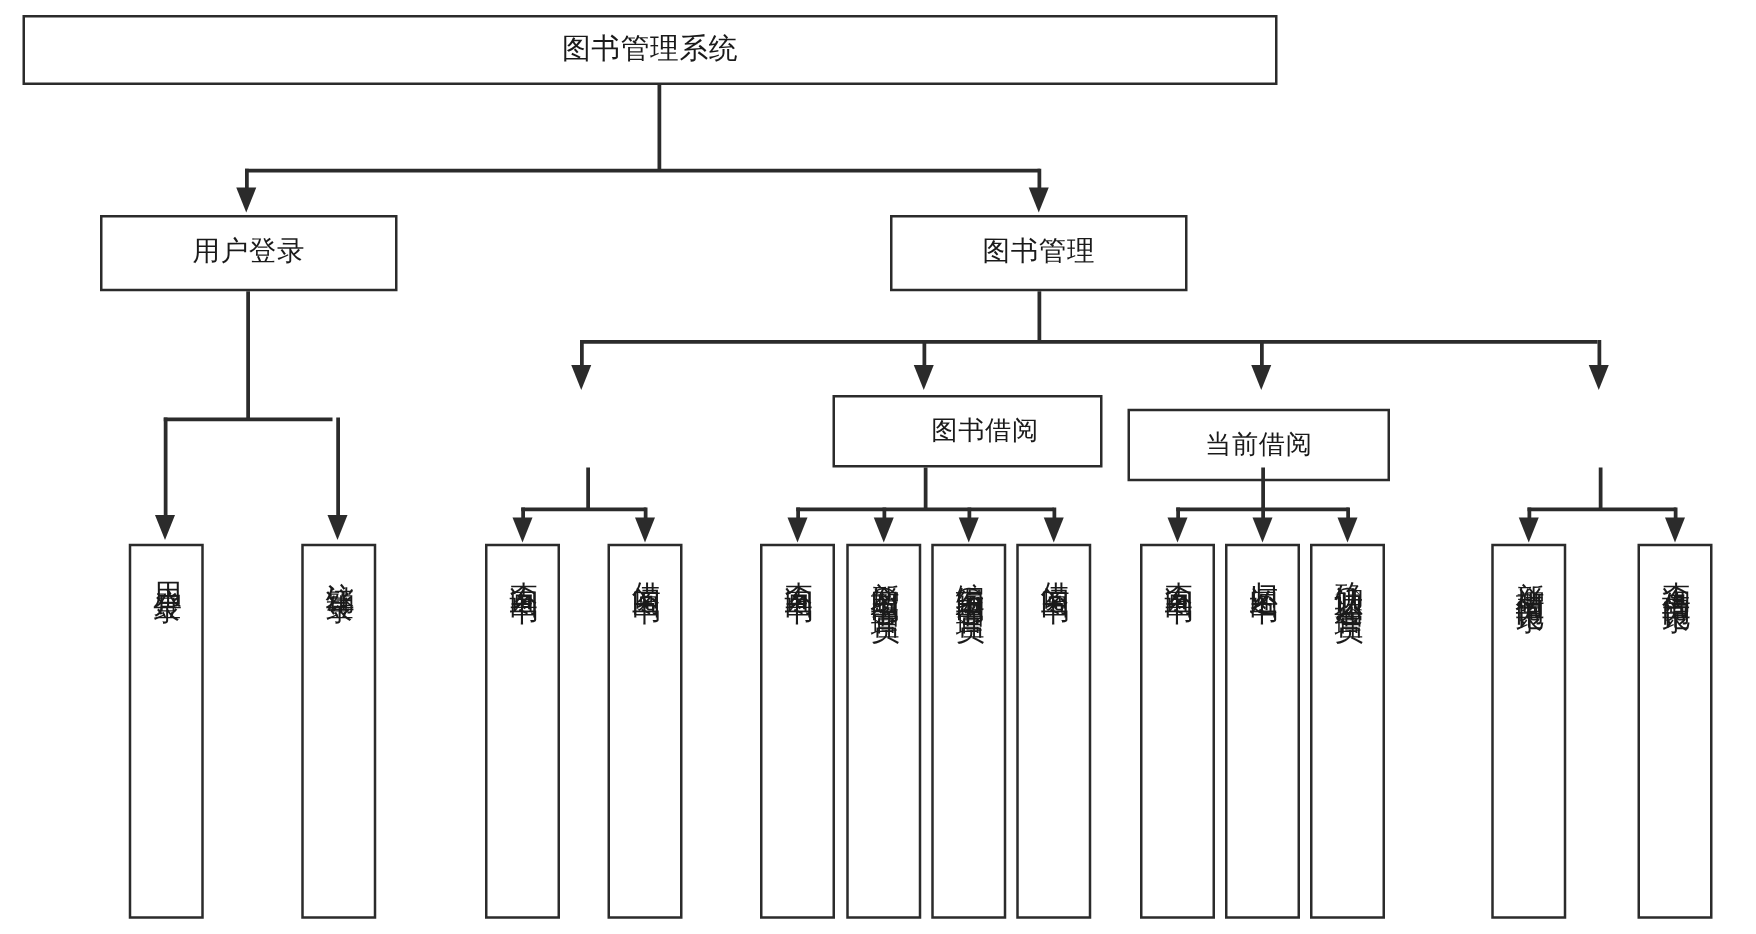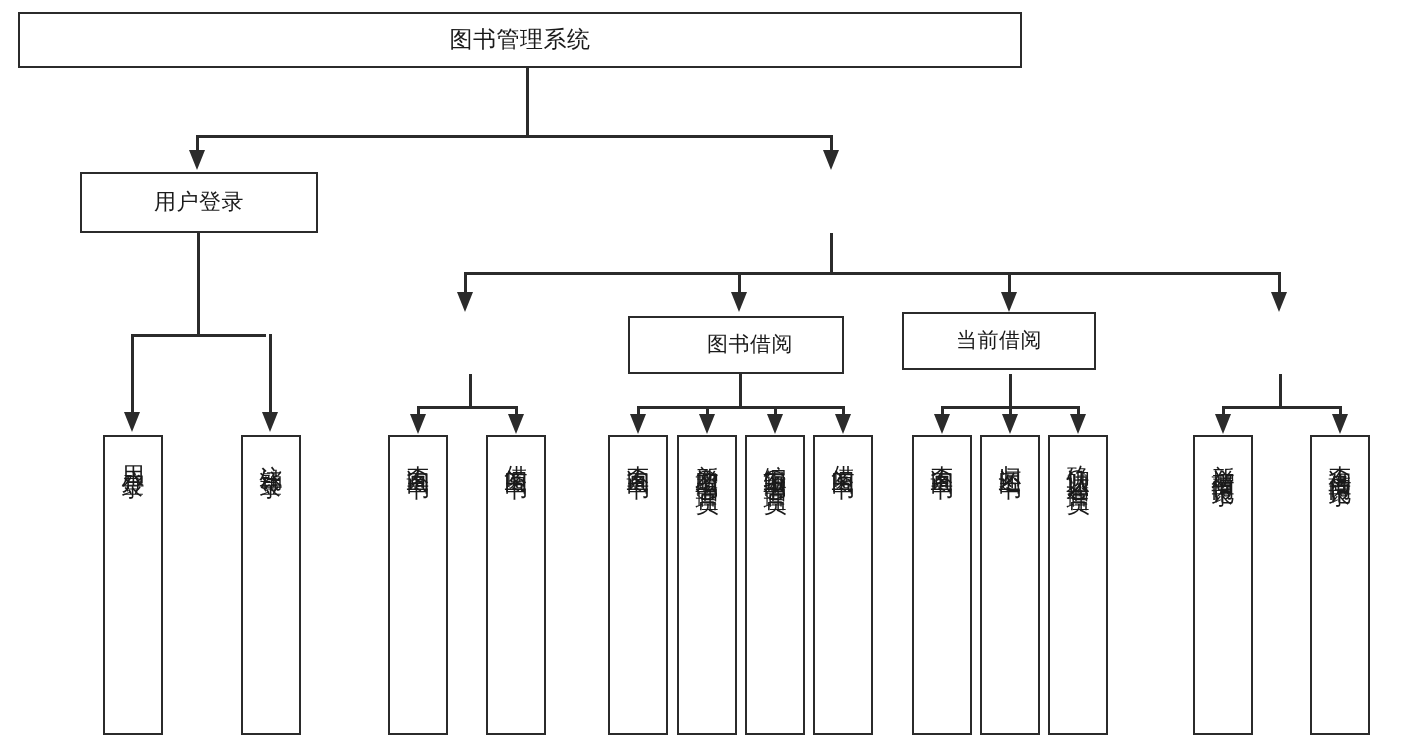--- a/index.html
+++ b/index.html
@@ -83,44 +83,47 @@
 
   <div class="ln ln-v" style="left:526px; top:68px; height:68px;"></div>
   <div class="ln ln-h" style="left:196px; top:135px; width:636px;"></div>
   <div class="ln ln-v" style="left:196px; top:135px; height:22px;"></div>
   <div class="arrow" style="left:189px; top:150px;"></div>
   <div class="ln ln-v" style="left:830px; top:135px; height:22px;"></div>
   <div class="arrow" style="left:823px; top:150px;"></div>
 
   <div class="node node-l1" style="left:80px; top:172px; width:238px; height:61px;">
     <span class="lbl">用户登录</span>
+  </div>
+  <div class="node node-l1" style="left:712px; top:172px; width:238px; height:61px;">
+    <span class="lbl">图书管理</span>
   </div>
 
   <div class="ln ln-v" style="left:197px; top:233px; height:103px;"></div>
   <div class="ln ln-h" style="left:131px; top:334px; width:135px;"></div>
   <div class="ln ln-v" style="left:131px; top:334px; height:82px;"></div>
   <div class="arrow" style="left:124px; top:412px;"></div>
   <div class="ln ln-v" style="left:269px; top:334px; height:82px;"></div>
   <div class="arrow" style="left:262px; top:412px;"></div>
 
   <div class="ln ln-v" style="left:830px; top:233px; height:41px;"></div>
   <div class="ln ln-h" style="left:464px; top:272px; width:814px;"></div>
   <div class="ln ln-v" style="left:464px; top:272px; height:24px;"></div>
   <div class="arrow" style="left:457px; top:292px;"></div>
   <div class="ln ln-v" style="left:738px; top:272px; height:24px;"></div>
   <div class="arrow" style="left:731px; top:292px;"></div>
   <div class="ln ln-v" style="left:1008px; top:272px; height:24px;"></div>
   <div class="arrow" style="left:1001px; top:292px;"></div>
   <div class="ln ln-v" style="left:1278px; top:272px; height:24px;"></div>
   <div class="arrow" style="left:1271px; top:292px;"></div>
 
-  <div class="node node-l2" style="left:628px; top:316px; width:216px; height:58px;padding-left:28px;">
+  <div class="node node-l2" style="left:666px; top:316px; width:216px; height:58px;padding-left:28px;">
     <span class="lbl">图书借阅</span>
   </div>
-  <div class="node node-l2" style="left:902px; top:312px; width:194px; height:58px;">
+  <div class="node node-l2" style="left:902px; top:327px; width:210px; height:58px;">
     <span class="lbl">当前借阅</span>
   </div>
 
   <div class="ln ln-v" style="left:469px; top:374px; height:34px;"></div>
   <div class="ln ln-h" style="left:417px; top:406px; width:100px;"></div>
   <div class="ln ln-v" style="left:417px; top:406px; height:14px;"></div>
   <div class="arrow" style="left:410px; top:414px;"></div>
   <div class="ln ln-v" style="left:515px; top:406px; height:14px;"></div>
   <div class="arrow" style="left:508px; top:414px;"></div>
 

